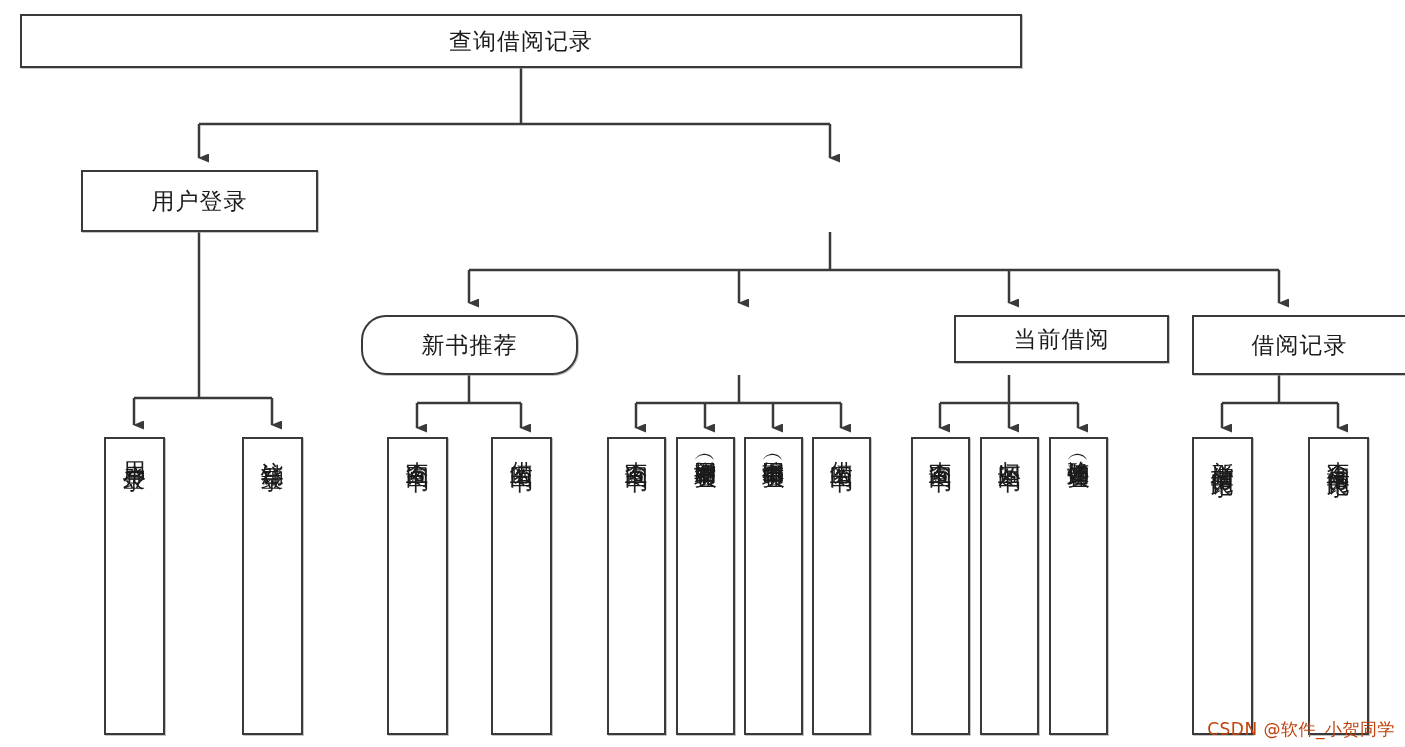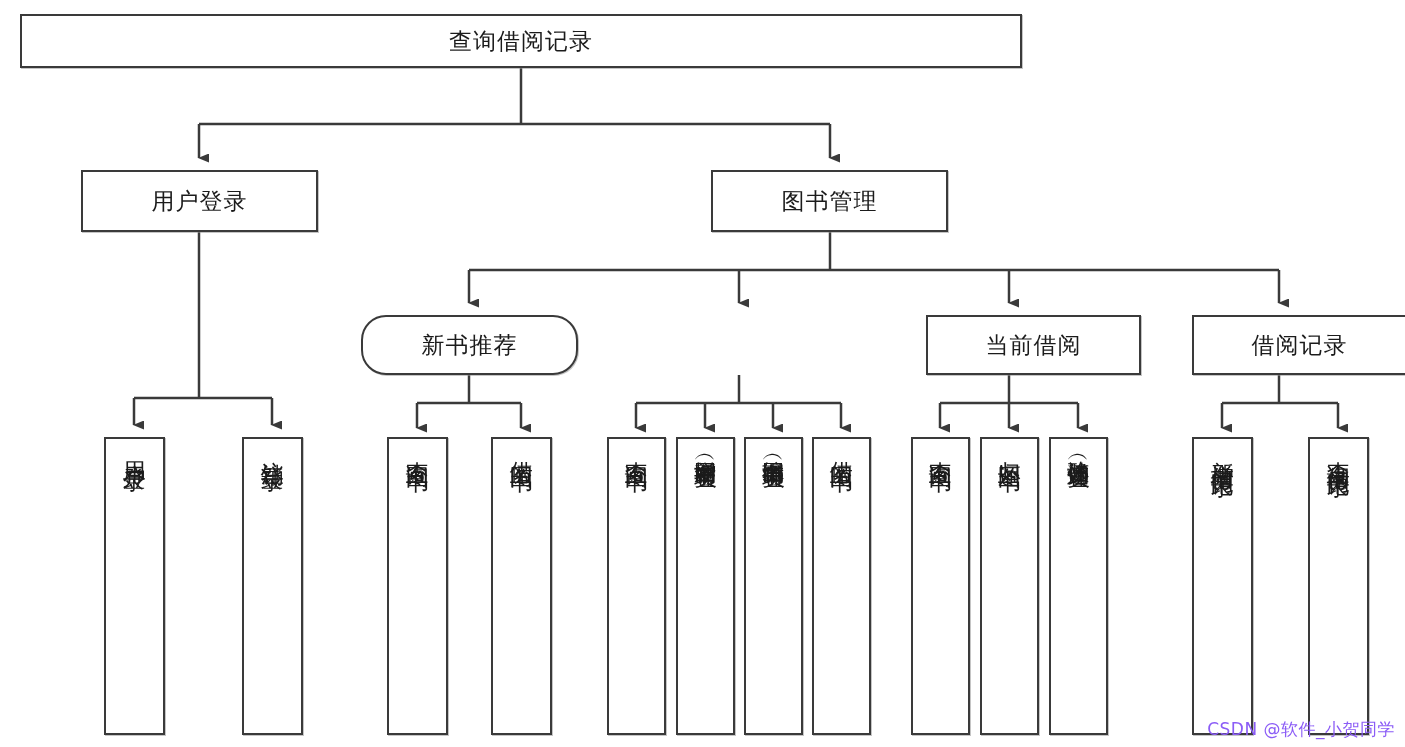--- a/index.html
+++ b/index.html
@@ -56,21 +56,21 @@
   }
   .vlabel.tall {
     letter-spacing: 1px;
     font-size: 22px;
   }
   .watermark {
     position: absolute;
     right: 10px;
     bottom: 6px;
     font-size: 17px;
-    color: #8b5cf6;
+    color: #c2410c;
     letter-spacing: 0.5px;
     white-space: nowrap;
   }
 </style>
 </head>
 <body>
 
 <div id="stage">
 
   <svg class="lines" viewBox="0 0 1405 747">
@@ -123,28 +123,25 @@
     </g>
   </svg>
 
   <div class="node horiz" style="left:20px; top:14px; width:1002px; height:54px;">
     <span>查询借阅记录</span>
   </div>
 
   <div class="node horiz" style="left:81px; top:170px; width:237px; height:62px;">
     <span>用户登录</span>
   </div>
-  <div class="node horiz" style="left:711px; top:170px; width:237px; height:62px;">
-    <span>图书管理</span>
-  </div>
 
   <div class="node horiz" style="left:361px; top:315px; width:217px; height:60px;border-radius:25px;">
     <span>新书推荐</span>
   </div>
-  <div class="node horiz" style="left:926px; top:315px; width:215px; height:60px;">
+  <div class="node horiz" style="left:954px; top:315px; width:215px; height:48px;">
     <span>当前借阅</span>
   </div>
   <div class="node horiz" style="left:1172px; top:315px; width:215px; height:60px;margin-left:20px;">
     <span>借阅记录</span>
   </div>
 
   <div class="node vert" style="left:104px; top:437px; width:61px; height:298px;">
     <span class="vlabel">用户登录</span>
   </div>
   <div class="node vert" style="left:242px; top:437px; width:61px; height:298px;">

